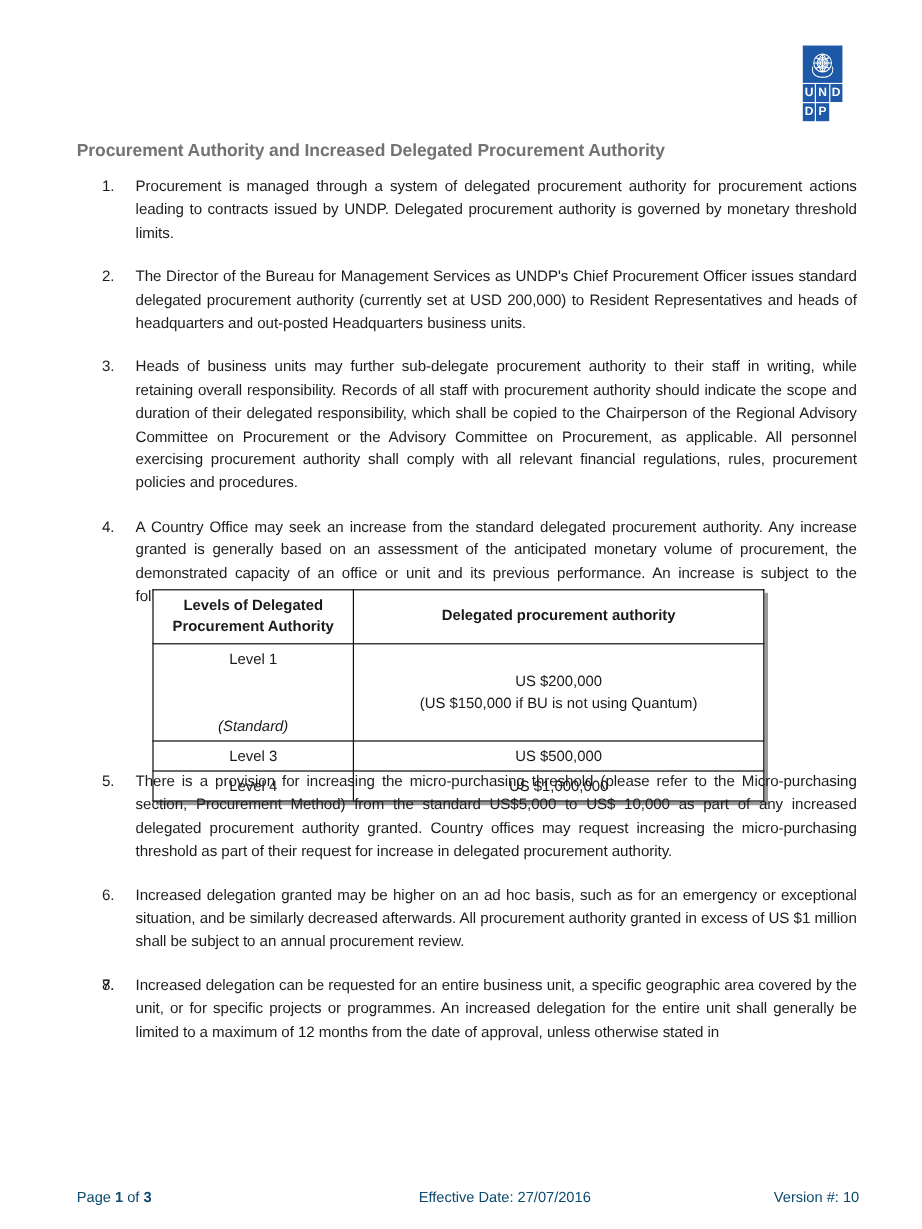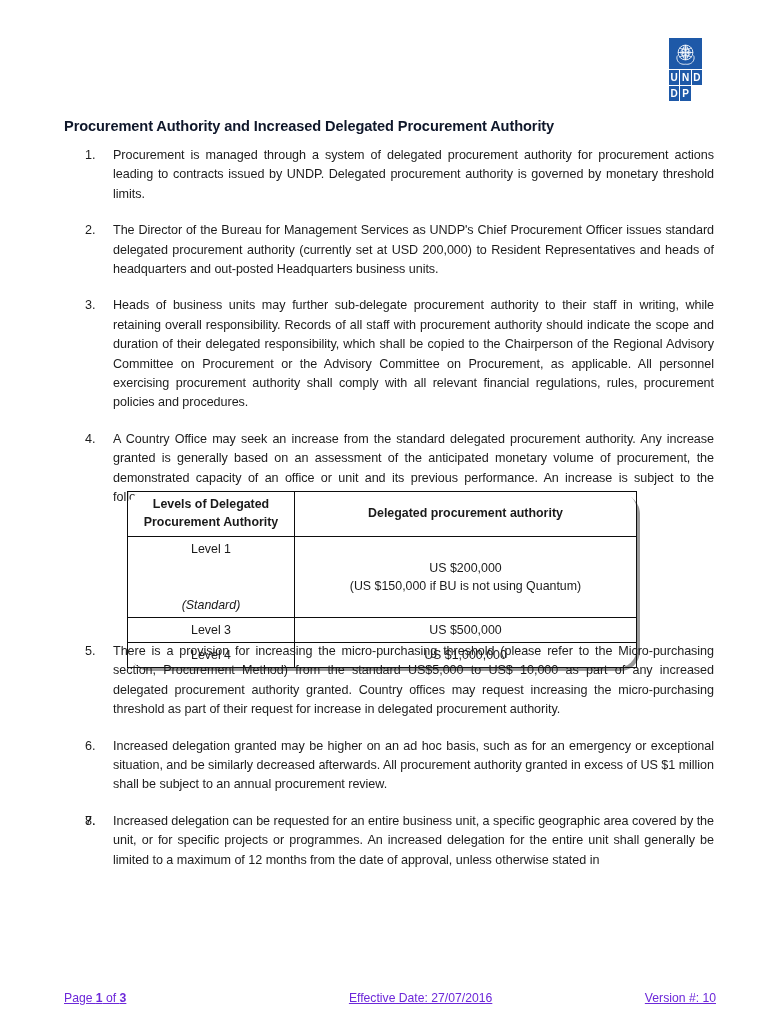--- a/index.html
+++ b/index.html
@@ -62,21 +62,21 @@
   .logo-letters span.blank { background: #ffffff; }
 
   
   .doc-title {
     position: absolute;
     top: 108px;
     left: 64px;
     width: 660px;
     font-size: 14.6px;
     font-weight: 700;
-    color: #0f172a;
+    color: #737373;
     letter-spacing: -0.1px;
   }
 
   
   .body-list {
     position: absolute;
     top: 146px;
     left: 64px;
     width: 650px;
   }
@@ -109,21 +109,20 @@
     top: 491px;
     left: 127px;
     width: 513px;
   }
   table.auth-table {
     border-collapse: collapse;
     width: 509px;
     table-layout: fixed;
     background: #ffffff;
     box-shadow: 3px 3px 0 0 #9a9a9a;
-    border-radius: 20px;
   }
   table.auth-table col.c1 { width: 167px; }
   table.auth-table col.c2 { width: 342px; }
   table.auth-table td, table.auth-table th {
     border: 1.6px solid #0d0d0d;
     text-align: center;
     font-size: 12.4px;
     line-height: 18px;
     padding: 3px 4px;
     color: #1a1a1a;
@@ -139,25 +138,24 @@
   .cell-line { display: block; }
 
   
   .footer {
     position: absolute;
     top: 942px;
     left: 64px;
     width: 652px;
     font-size: 12.2px;
     line-height: 17px;
-    color: #6d28d9;
+    color: #0c4a6e;
     display: flex;
     justify-content: space-between;
     align-items: baseline;
-    text-decoration: underline;
   }
   .footer .f-left  { flex: 0 0 auto; }
   .footer .f-mid   { flex: 0 0 auto; margin-left: 70px; margin-top: 48px; }
   .footer .f-right { flex: 0 0 auto; }
   .footer b { font-weight: 700; }
 </style>
 </head>
 <body>
 
 <div class="page">

